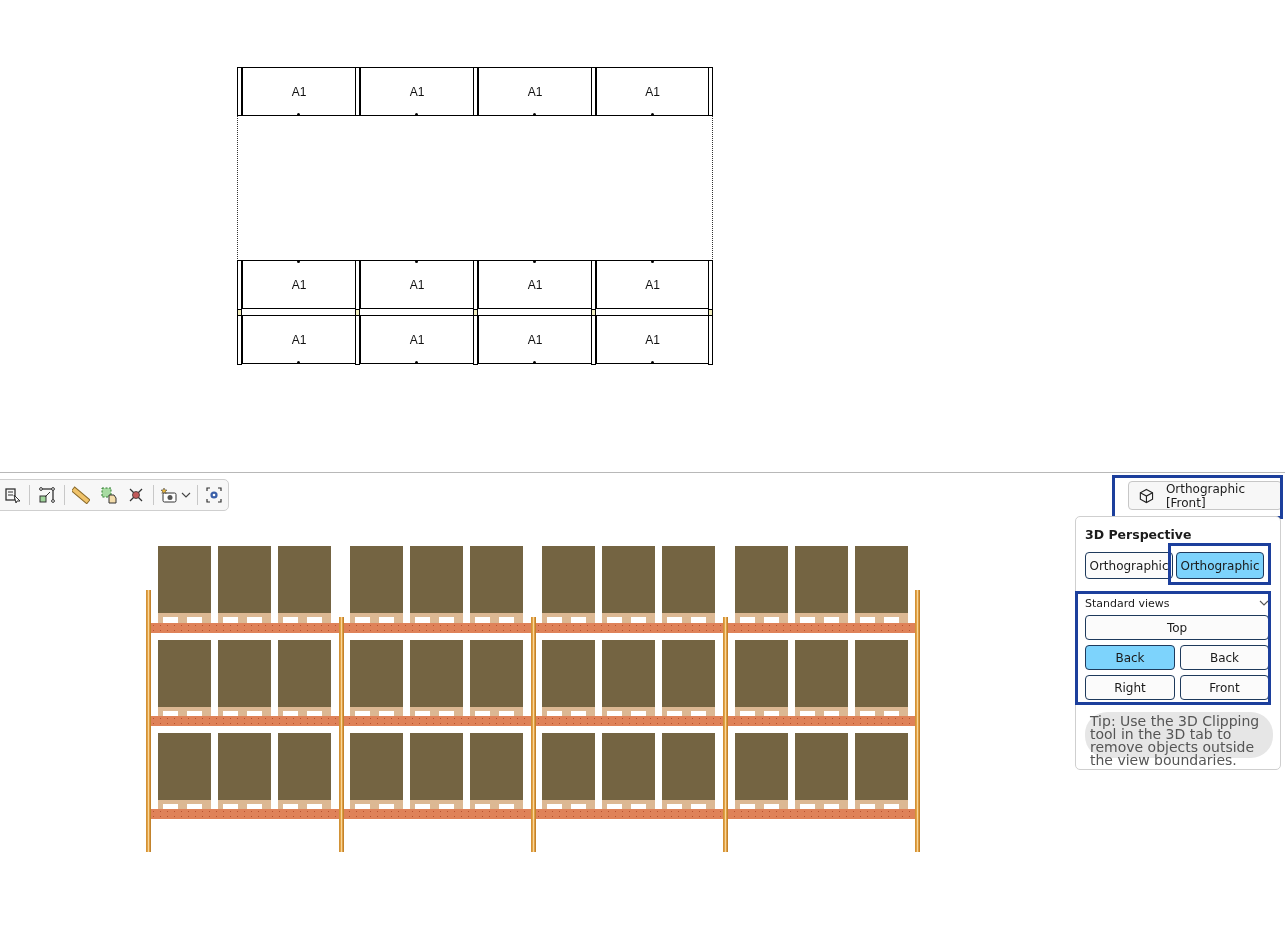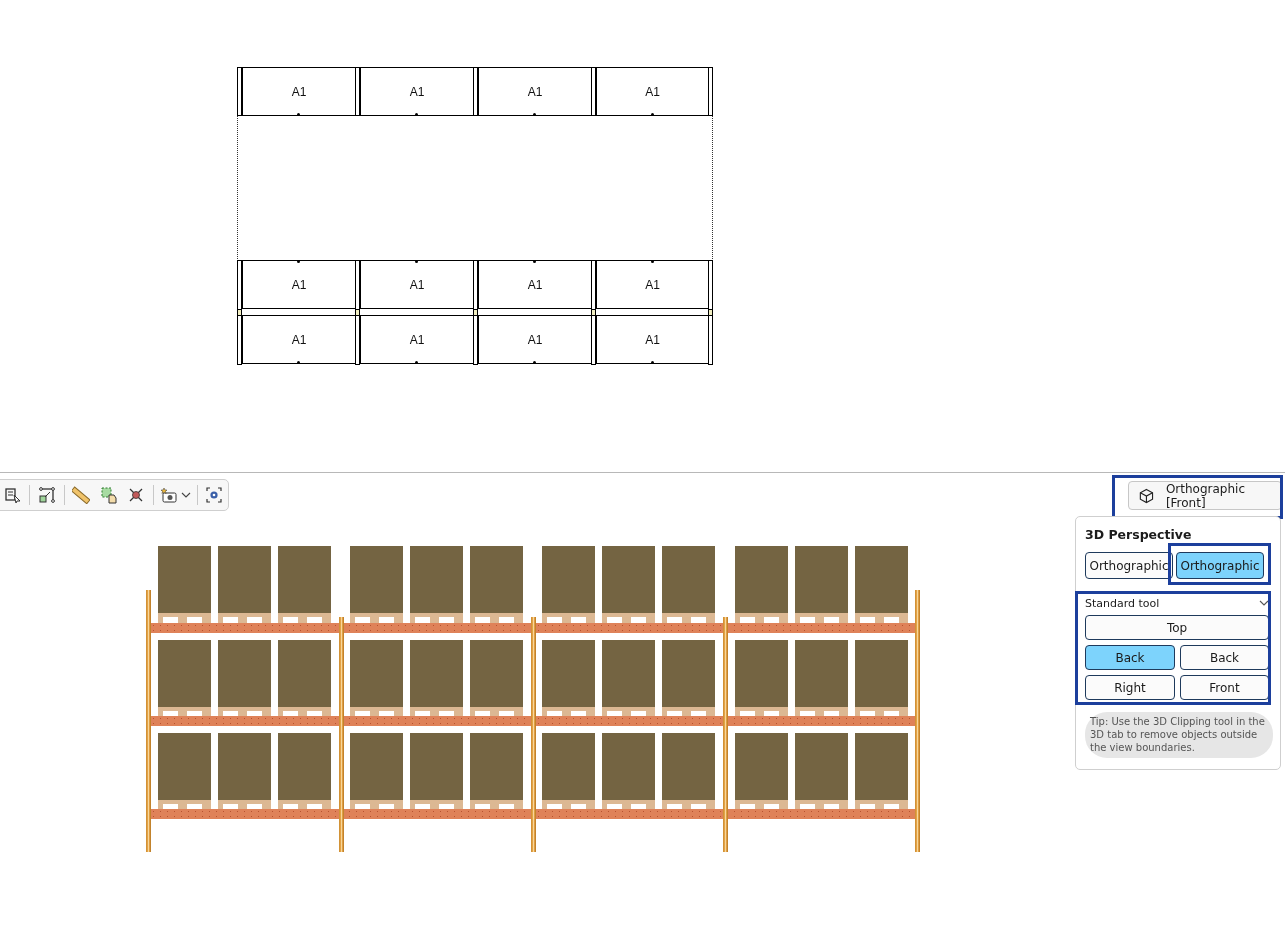--- a/index.html
+++ b/index.html
@@ -37,21 +37,21 @@
   .view-mode-btn { position: absolute; left: 1121px; top: 481px; width: 154px; height: 29px; background: #f7f7f7; border: 1px solid #c7c7c7; border-radius: 4px; display: flex; align-items: center; font-family: "DejaVu Sans", sans-serif; font-size: 12px; color: #1b1b1b; cursor: pointer; margin-left: 7px; }
   .view-mode-btn .ico { width: 18px; height: 18px; margin-left: 9px; margin-right: 11px; }
   .hl { position: absolute; border: 3px solid #1c3f9c; pointer-events: none; }
 
   .nav-panel { position: absolute; left: 1075px; top: 516px; width: 206px; height: 254px; background: #fff; border: 1px solid #cfcfcf; border-radius: 5px; }
   .nav-title { position: absolute; left: 9px; top: 10px; font-family: "DejaVu Sans", sans-serif; font-size: 12.5px; font-weight: 600; color: #1b1b1b; }
   .nbtn { position: absolute; height: 27px; background: #fbfbfb; border: 1px solid #1e3a5c; border-radius: 4px; font-family: "DejaVu Sans", sans-serif; font-size: 12px; color: #1b1b1b; display: flex; align-items: center; justify-content: center; cursor: pointer; }
   .nbtn.active { background: #7dd3fc; }
   .std-label { position: absolute; left: 9px; top: 80px; font-family: "DejaVu Sans", sans-serif; font-size: 11px; color: #1b1b1b; }
   .std-chev { position: absolute; left: 183px; top: 82px; width: 10px; height: 8px; cursor: pointer; }
-  .tip { position: absolute; left: 9px; top: 195px; width: 188px; height: 46px; background: #e6e6e6; padding: 3px 5px; font-family: "DejaVu Sans", sans-serif; font-size: 10px; line-height: 13px; color: #555; border-radius: 22px; }
+  .tip { position: absolute; left: 9px; top: 195px; width: 188px; height: 46px; background: #e6e6e6; padding: 3px 5px; font-family: "DejaVu Sans", sans-serif; font-size: 14px; line-height: 13px; color: #555; border-radius: 22px; }
 </style>
 </head>
 <body>
 
 <div id="root">
 
   <div class="plan">
 
     <div class="aisle" style="left:237px; top:116px; width:476px; height:145px;"></div>
 
@@ -385,21 +385,21 @@
     <span>Orthographic [Front]</span>
   </div>
   <div class="hl" style="left:1112px; top:475px; width:171px; height:44px;"></div>
 
   <div class="nav-panel">
     <div class="nav-title">3D Perspective</div>
 
     <div class="nbtn" style="left:9px; top:35px; width:88px;">Orthographic</div>
     <div class="nbtn active" style="left:100px; top:35px; width:88px;">Orthographic</div>
 
-    <div class="std-label">Standard tool</div>
+    <div class="std-label">Standard views</div>
     <svg class="std-chev" viewBox="0 0 10 8">
         <polyline points="1,2 5,6 9,2" fill="none" stroke="#555" stroke-width="1.1"></polyline>
       </svg>
 
     <div class="nbtn" style="left:9px; top:98px; width:184px; height:25px;">Top</div>
     <div class="nbtn active" style="left:9px; top:128px; width:90px; height:25px;">Back</div>
     <div class="nbtn" style="left:104px; top:128px; width:89px; height:25px;">Back</div>
     <div class="nbtn" style="left:9px; top:158px; width:90px; height:25px;">Right</div>
     <div class="nbtn" style="left:104px; top:158px; width:89px; height:25px;">Front</div>
 

